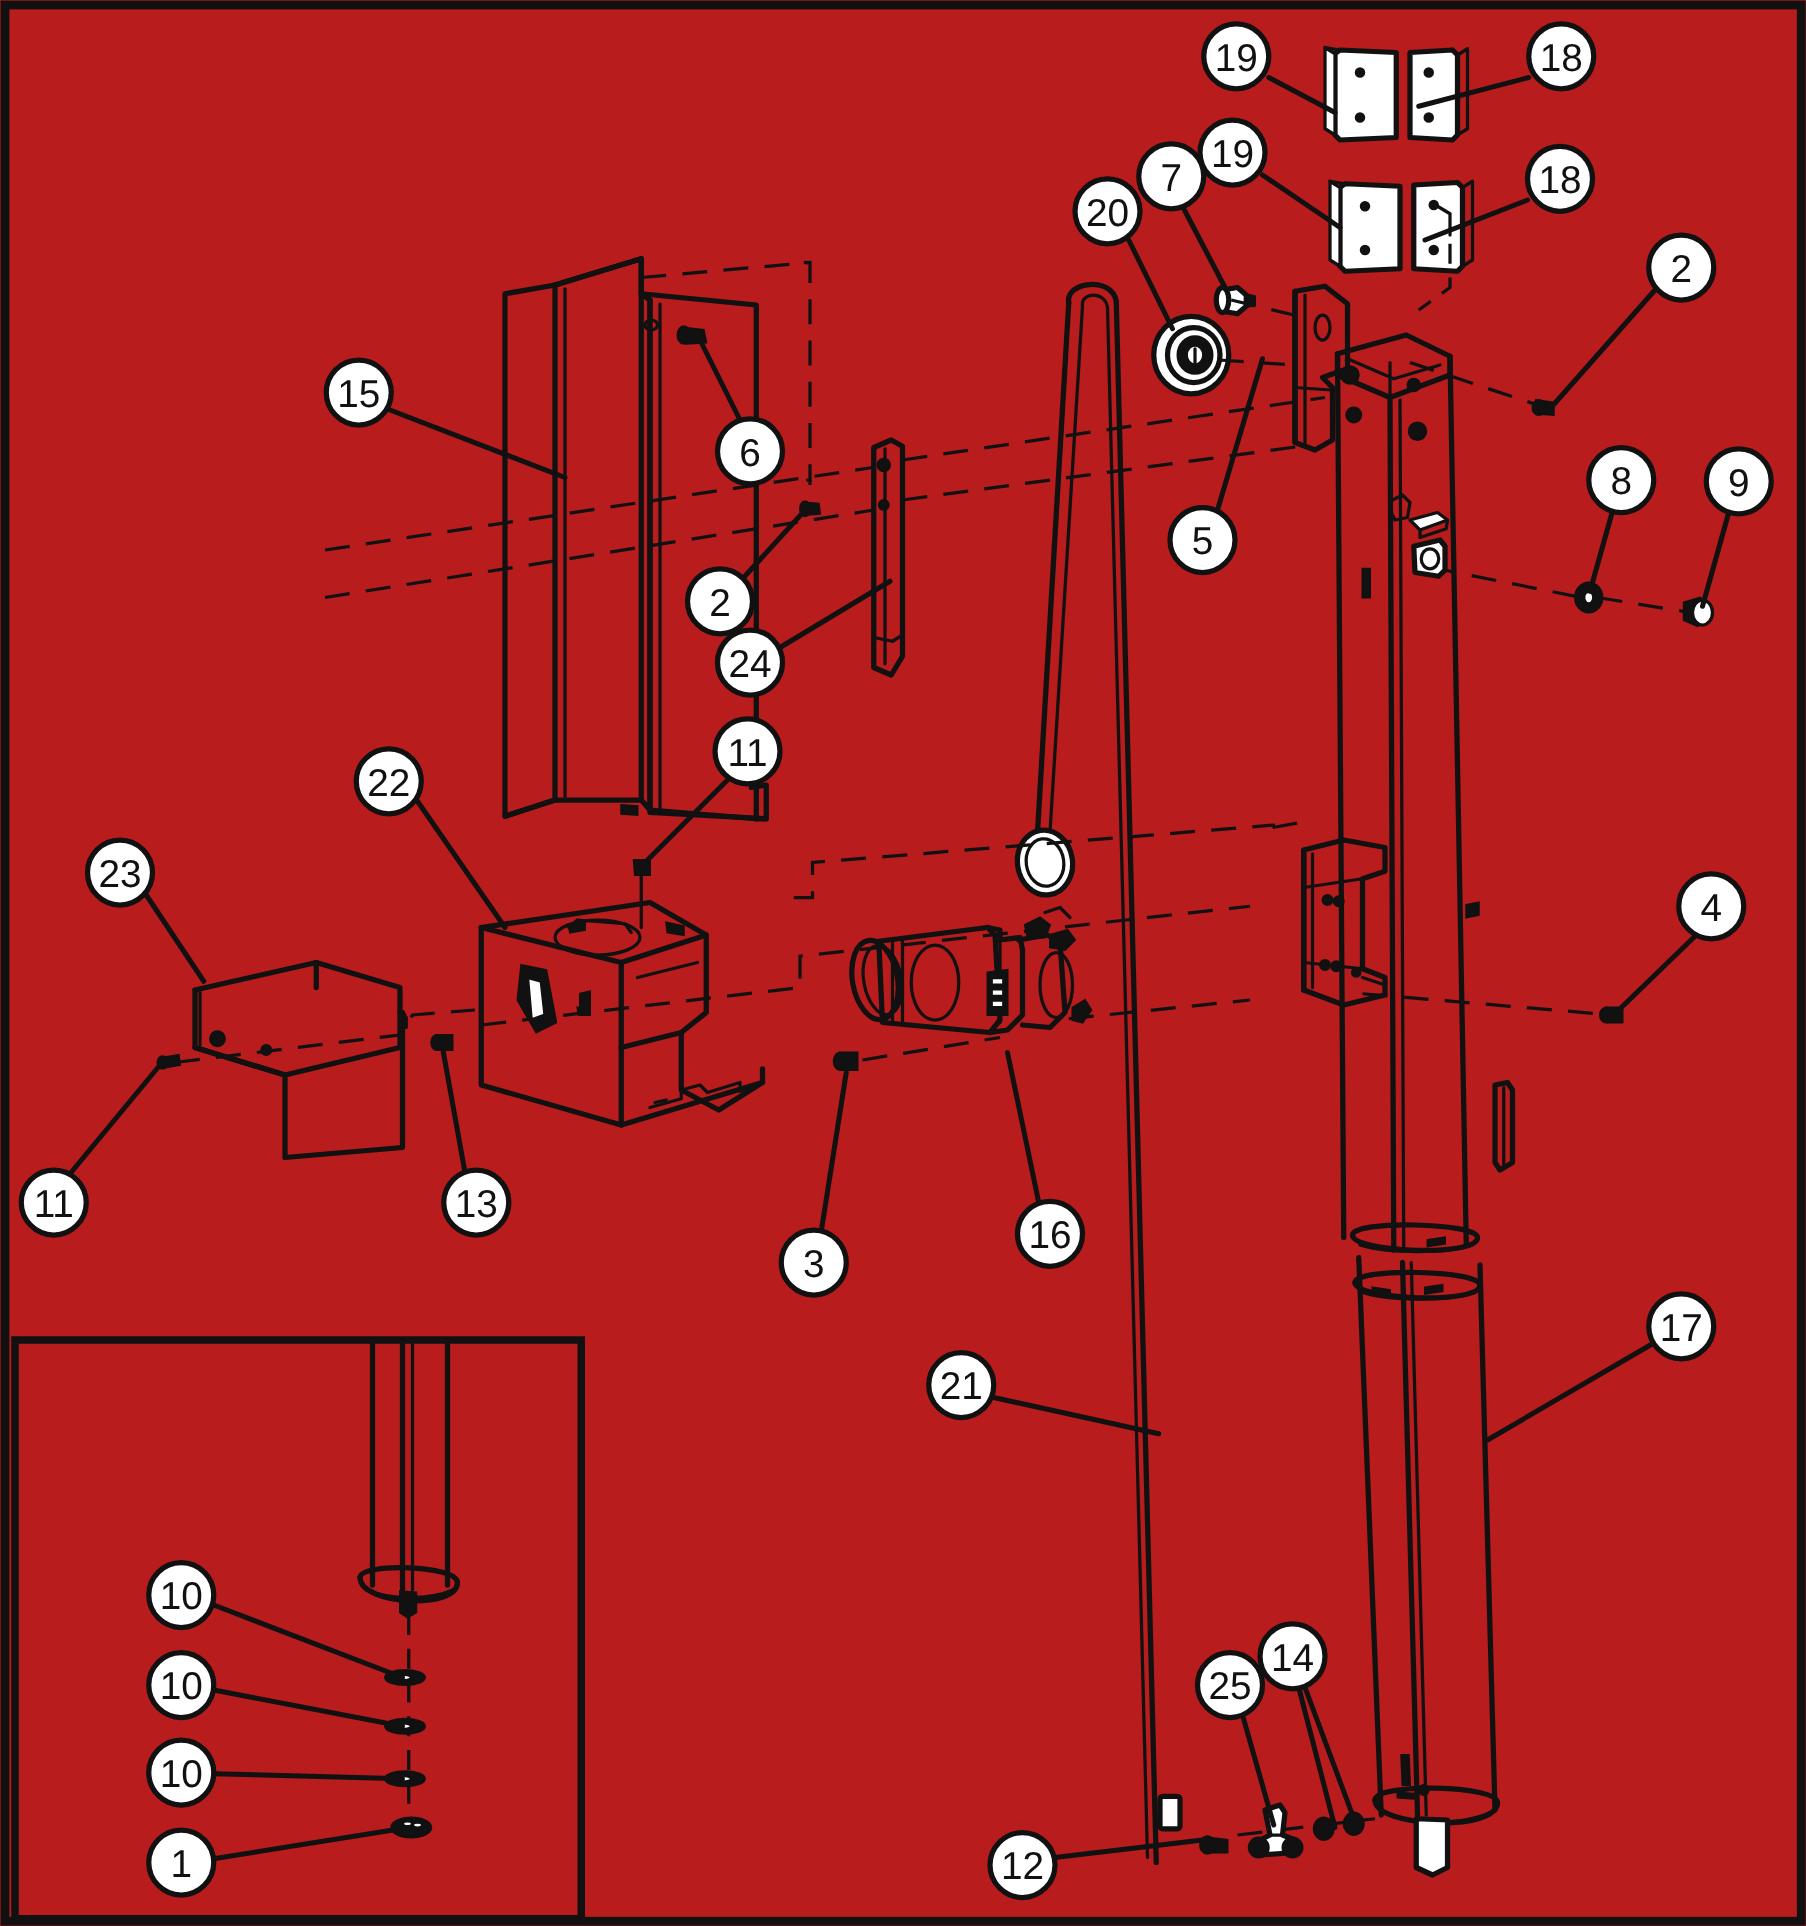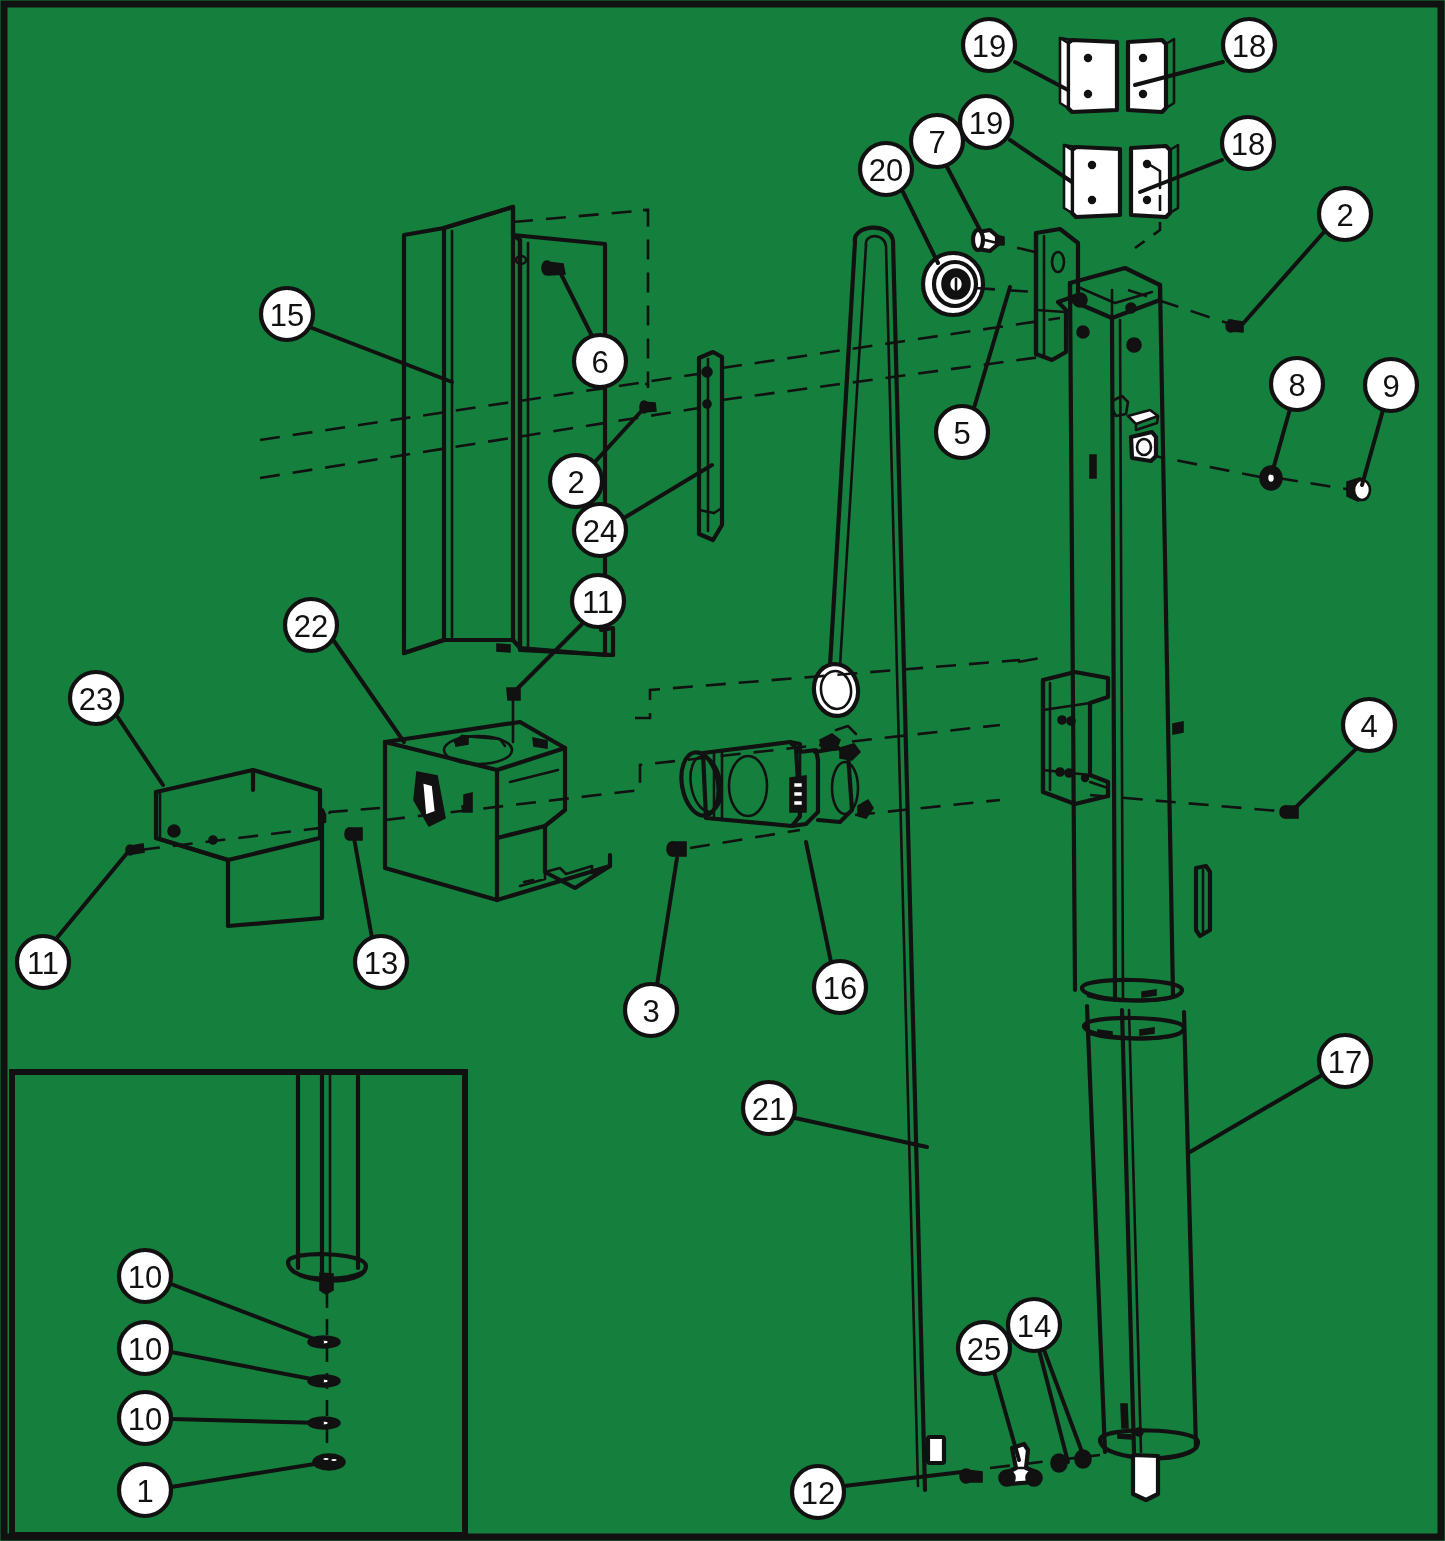--- a/index.html
+++ b/index.html
@@ -7,21 +7,21 @@
     padding: 0;
     background: #ffffff;
   }
   body {
     font-family: "Liberation Sans", sans-serif;
   }
   #sheet {
     position: relative;
     width: 1445px;
     height: 1541px;
-    background: #15803d;
+    background: #b91c1c;
     overflow: hidden;
   }
   #sheet svg {
     display: block;
     position: absolute;
     top: 0;
     left: 0;
   }
   .cal-text {
     font-family: "Liberation Sans", sans-serif;

